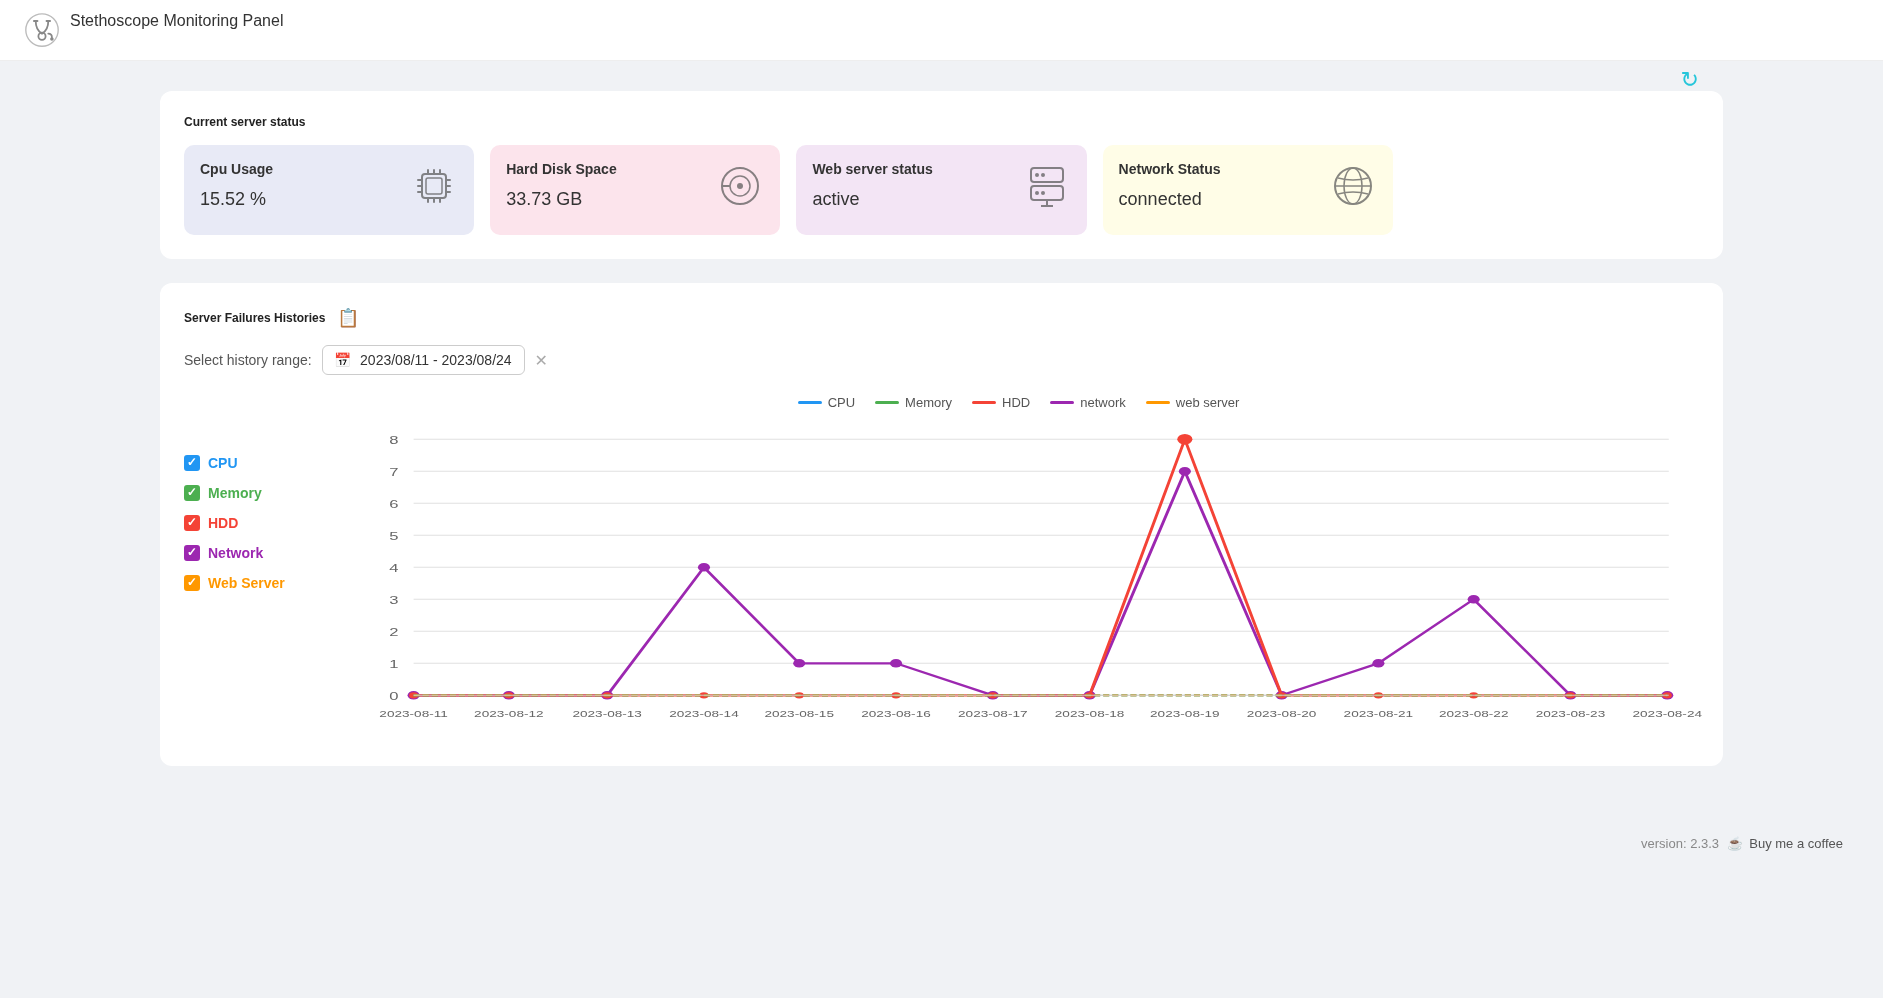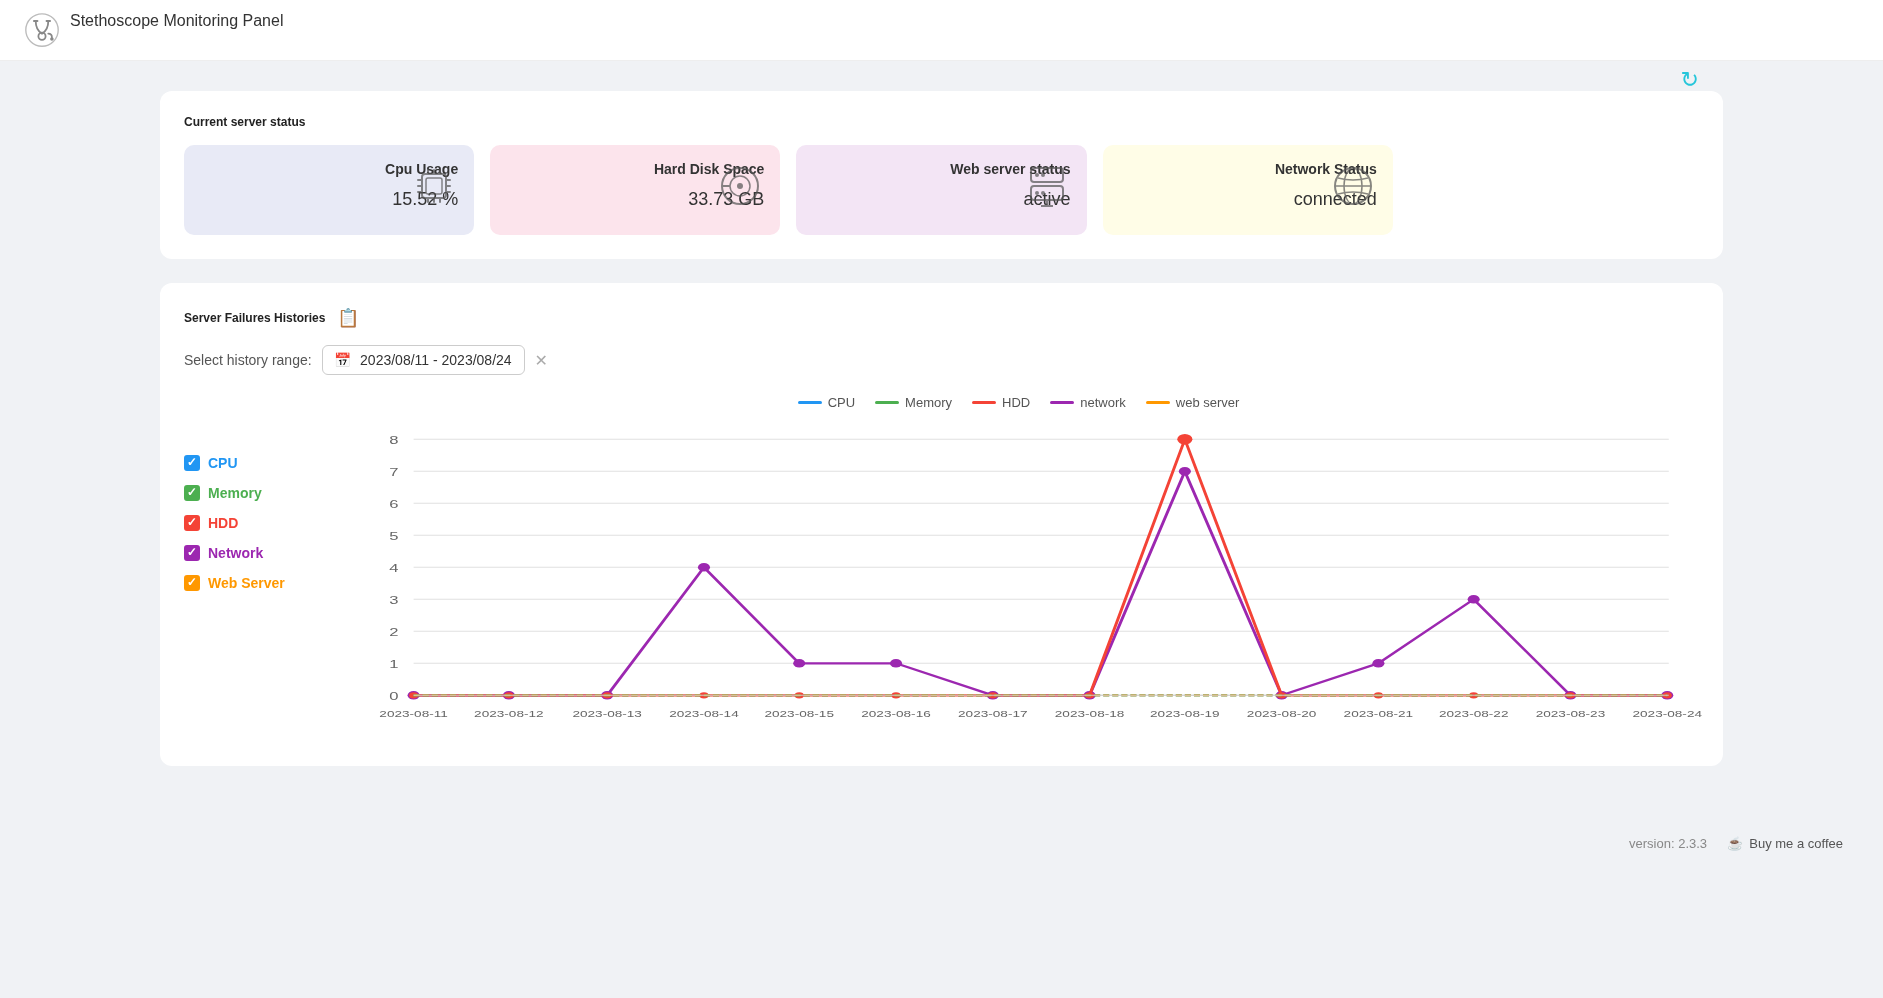--- a/index.html
+++ b/index.html
@@ -56,21 +56,20 @@
       border: none;
       cursor: pointer;
       font-size: 22px;
       color: #26c6da;
     }
     .status-card {
       border-radius: 10px;
       padding: 16px;
       position: relative;
       min-height: 90px;
-      text-align: right;
     }
     .status-card .card-title {
       font-size: 14px;
       font-weight: 600;
       margin-bottom: 12px;
     }
     .status-card .card-value {
       font-size: 18px;
       font-weight: 500;
     }
@@ -189,21 +188,21 @@
       overflow: visible;
     }
 
     .footer {
       display: flex;
       justify-content: flex-end;
       align-items: center;
       padding: 16px 40px;
       font-size: 13px;
       color: #888;
-      gap: 20px;
+      gap: 8px;
     }
     .buy-coffee {
       display: flex;
       align-items: center;
       gap: 6px;
       color: #555;
       font-size: 13px;
     }
   </style>
 </head>

